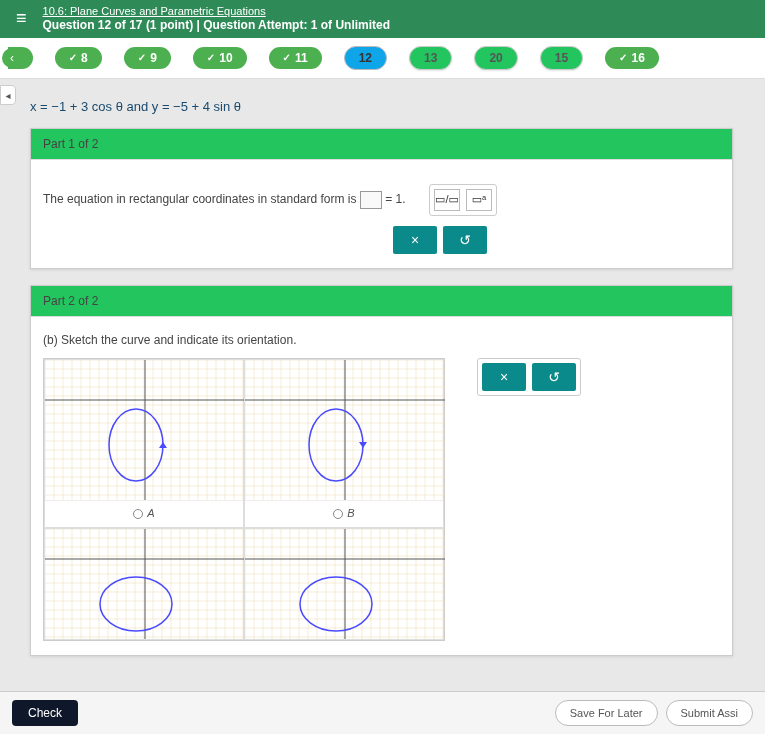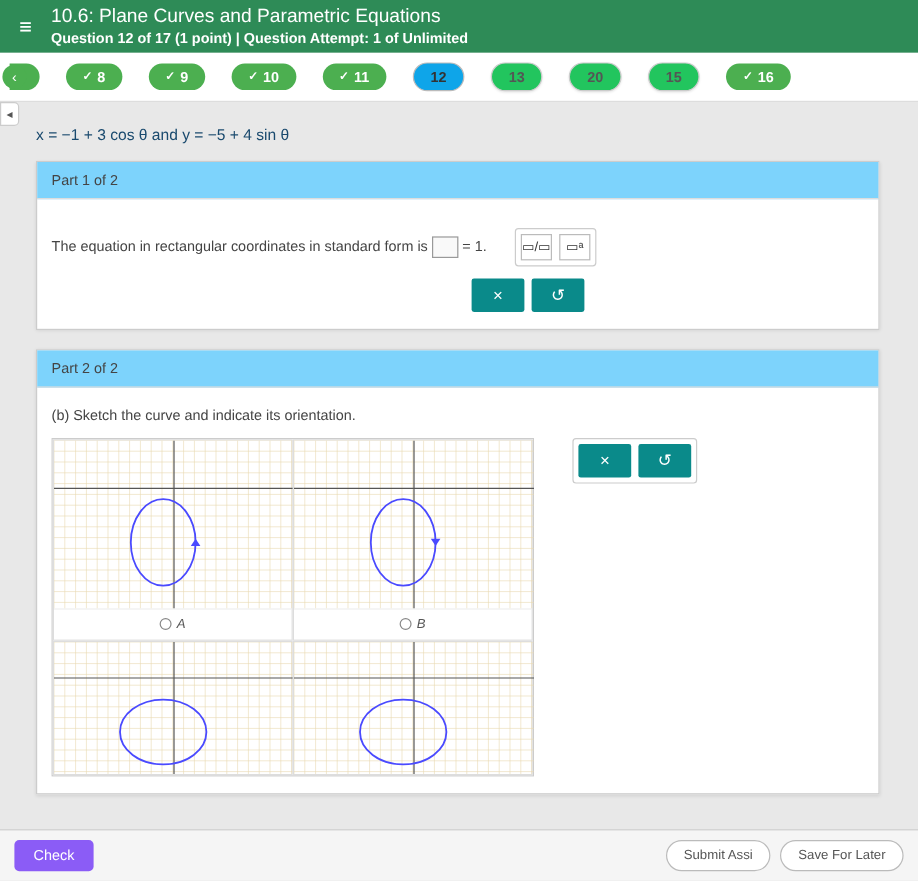--- a/index.html
+++ b/index.html
@@ -19,21 +19,21 @@
     align-items: center;
     gap: 10px;
     font-size: 11px;
   }
   .hamburger {
     font-size: 18px;
     cursor: pointer;
     padding: 2px 6px;
   }
   .top-titles { display: flex; flex-direction: column; line-height: 1.3; }
-  .sub-title { font-size: 16px; }
+  .sub-title { font-size: 11px; text-decoration: underline; }
   .main-title { font-size: 12px; font-weight: bold; }
   
   .nav-row {
     background: #fff;
     padding: 8px 6px;
     display: flex;
     align-items: center;
     gap: 12px;
     border-bottom: 1px solid #ddd;
   }
@@ -74,21 +74,21 @@
   }
   .equation-line { font-size: 13px; margin-bottom: 14px; color:#1a4a6e; }
   
   .part-box {
     background: #fff;
     border: 1px solid #ccc;
     margin-bottom: 16px;
     box-shadow: 0 1px 3px rgba(0,0,0,.1);
   }
   .part-header {
-    background: #7dd3fc;
+    background: #22c55e;
     padding: 8px 12px;
     font-size: 12px;
     color: #444;
     border-bottom: 1px solid #ddd;
   }
   .part-body {
     padding: 14px 12px;
     font-size: 12px;
     color: #444;
     line-height: 1.6;
@@ -135,21 +135,21 @@
     display:flex; gap:6px; margin-left: 30px; align-self:flex-start;
     background:#fff; border:1px solid #ccc; padding:4px; border-radius:3px;
   }
   
   .bottom-bar {
     position:absolute; bottom:0; left:0; right:0;
     background:#f5f5f5; border-top:1px solid #ccc;
     padding:8px 12px; display:flex; justify-content:space-between; align-items:center;
   }
   .check-btn {
-    background:#8b5cf6; color:#fff; padding:6px 16px;
+    background:#0f172a; color:#fff; padding:6px 16px;
     border-radius:4px; font-size:12px; cursor:pointer;
   }
   .bottom-right { display:flex; gap:8px; }
   .grey-btn {
     background:#fff; border:1px solid #bbb; color:#555;
     padding:6px 14px; border-radius:14px; font-size:11px; cursor:pointer;
   }
 </style>
 </head>
 <body>
@@ -448,16 +448,16 @@
       </div>
 
     </div>
   </div>
 
 </div>
 
 <div class="bottom-bar">
   <div class="check-btn">Check</div>
   <div class="bottom-right">
+    <div class="grey-btn">Save For Later</div>
     <div class="grey-btn">Submit Assi</div>
-    <div class="grey-btn">Save For Later</div>
   </div>
 </div>
 
 </body></html>

